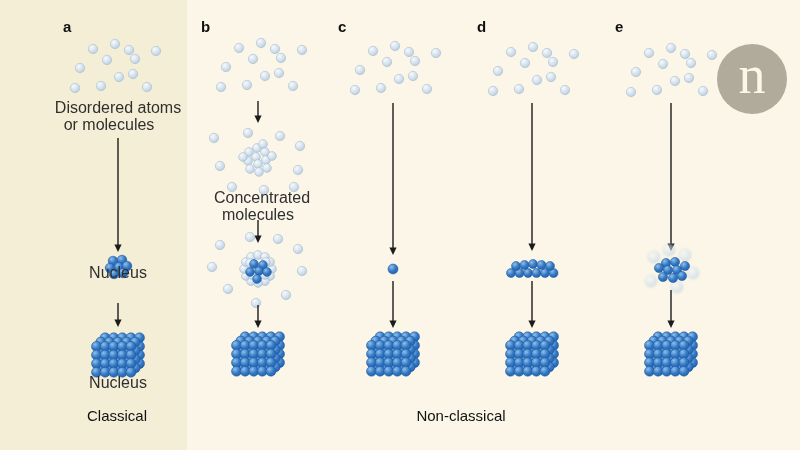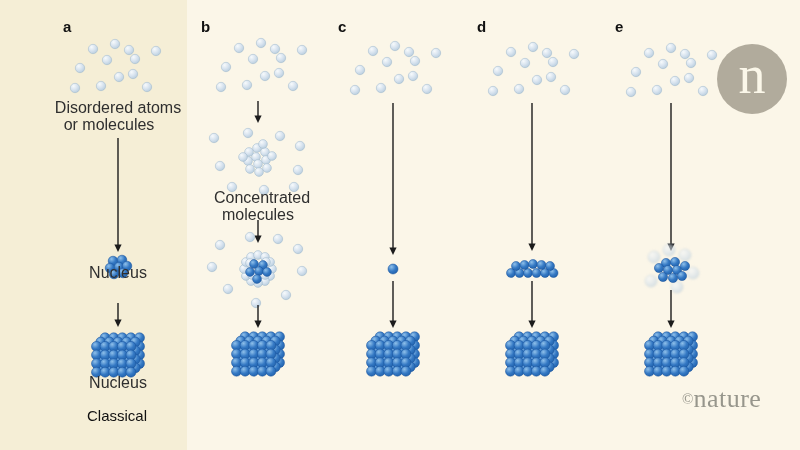--- a/index.html
+++ b/index.html
@@ -558,18 +558,18 @@
   <div class="txt panel-letter" style="left:615px;top:18px">e</div>
 
   <div class="txt caption" style="left:118px;top:99px">Disordered atoms</div>
   <div class="txt caption" style="left:109px;top:116px">or molecules</div>
   <div class="txt caption" style="left:262px;top:189px">Concentrated</div>
   <div class="txt caption" style="left:258px;top:206px">molecules</div>
   <div class="txt caption" style="left:118px;top:264px">Nucleus</div>
   <div class="txt caption" style="left:118px;top:374px">Nucleus</div>
 
   <div class="txt section-label" style="left:117px;top:407px">Classical</div>
+  <div class="txt section-label" style="left:461px;top:407px">Non-classical</div>
 
   <div id="logo-circle">
     <span id="logo-letter">n</span>
   </div>
-  <div id="watermark"><span class="sym">©</span><span class="word">nature</span></div>
 </div>
 
 </body></html>

